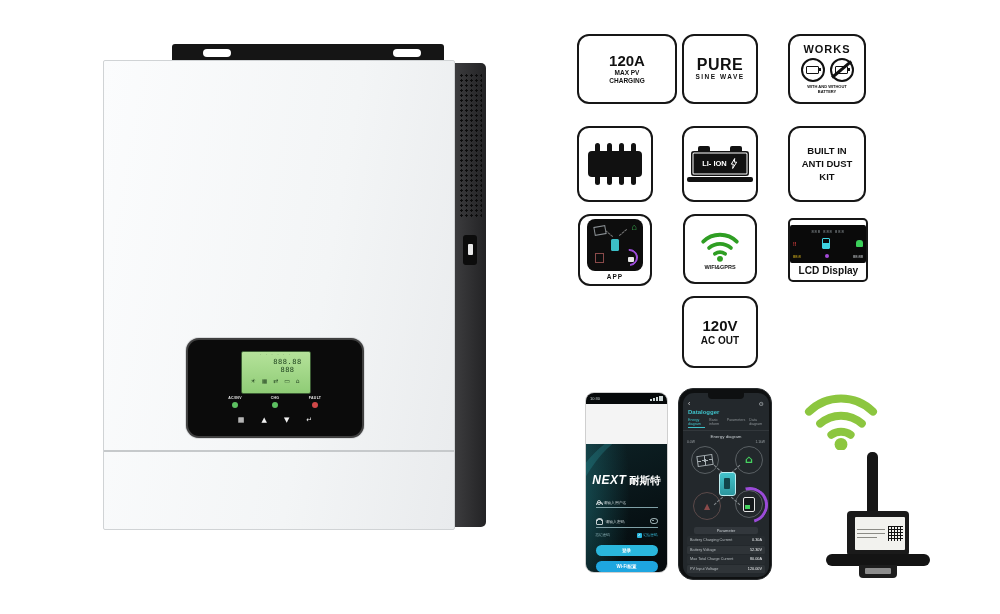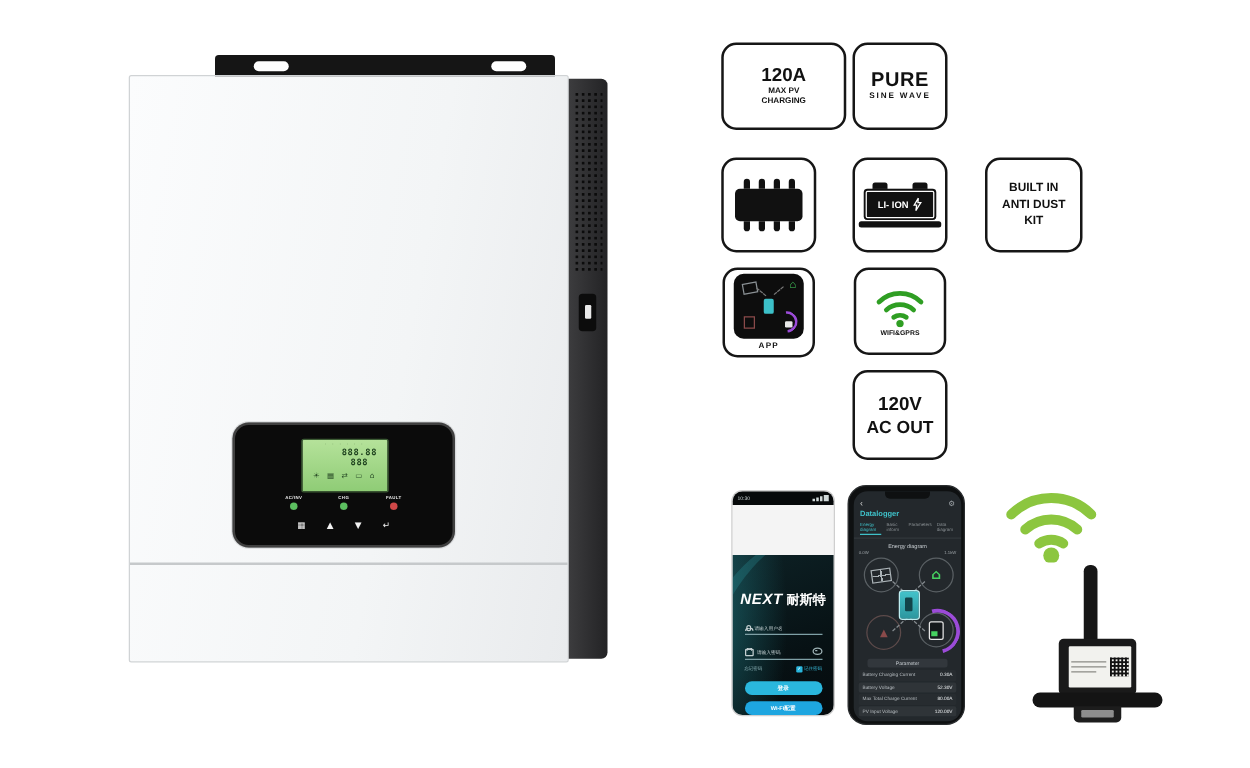--- a/index.html
+++ b/index.html
@@ -19,21 +19,21 @@
     background:linear-gradient(90deg,#3c3c3e,#232325);}
   .vents{position:absolute;left:4px;top:10px;width:23px;height:145px;
     background-image:radial-gradient(#0b0b0b 1px,transparent 1.2px);background-size:5px 5px;}
   .side-switch{position:absolute;left:8px;top:172px;width:14px;height:30px;background:#0c0c0c;border-radius:3px;}
   .side-switch i{position:absolute;left:4.5px;top:9px;width:5px;height:11px;background:#e9e9e9;border-radius:1px;}
   .panel{left:186px;top:338px;width:178px;height:100px;background:#0b0b0b;border-radius:13px;
     box-shadow:inset 0 0 0 2px rgba(255,255,255,.22), 0 0 0 1px #d9dbdd;}
   .lcd{position:absolute;left:55px;top:13px;width:68px;height:41px;border:1px solid #3c5c34;border-radius:2px;
     background:linear-gradient(180deg,#b5e29a,#8fcc76);overflow:hidden;text-align:center;}
   .lcd-dots{font-size:3px;color:#2b4d28;letter-spacing:2px;margin-top:1px;}
-  .lcd-digits{font-size:7px;font-weight:bold;color:#1e421e;letter-spacing:.5px;margin-top:1px;margin-left:23px;}
+  .lcd-digits{font-size:7px;font-weight:normal;color:#1e421e;letter-spacing:.5px;margin-top:1px;margin-left:23px;}
   .lcd-icons{font-size:6px;color:#2b4d28;letter-spacing:2px;margin-top:3px;}
   .led-row{position:absolute;left:0;top:58px;width:178px;display:flex;justify-content:center;gap:12px;}
   .led-col{width:28px;text-align:center;}
   .led-label{font-size:3.5px;color:#e9e9e9;font-weight:bold;letter-spacing:.3px;}
   .led-dot{width:6px;height:6px;border-radius:50%;margin:2px auto 0;}
   .btn-row{position:absolute;left:0;top:78px;width:178px;display:flex;justify-content:center;gap:17px;}
   .inv-btn{color:#f2f2f2;font-size:7px;line-height:9px;}
 
   
   .badge{background:#fff;border:2px solid #161616;border-radius:12px;display:flex;flex-direction:column;
@@ -197,20 +197,33 @@
     <div class="t-big" style="font-size:15px">120A</div>
     <div class="t-sm" style="font-size:6.5px">MAX PV</div>
     <div class="t-sm" style="font-size:6.5px">CHARGING</div>
   </div>
 
   <div class="abs badge" style="left:682px;top:34px;width:76px;height:70px">
     <div class="t-big" style="font-size:16px;letter-spacing:.5px">PURE</div>
     <div class="t-sm" style="font-size:6.5px;font-weight:900;letter-spacing:1.5px">SINE WAVE</div>
   </div>
 
+  <div class="abs badge" style="left:788px;top:34px;width:78px;height:70px">
+    <div class="t-big" style="font-size:11px;letter-spacing:1px">WORKS</div>
+    <div class="works-circles">
+      <span class="wc">
+          <span class="batt-g"></span>
+        </span>
+      <span class="wc no">
+          <span class="batt-g"></span>
+        </span>
+    </div>
+    <div class="t-sm" style="font-size:4px">WITH AND WITHOUT</div>
+    <div class="t-sm" style="font-size:4px">BATTERY</div>
+  </div>
 
   <div class="abs badge" style="left:577px;top:126px;width:76px;height:76px">
     <div class="pins">
       <span class="pin top"></span>
         <span class="pin top"></span>
         <span class="pin top"></span>
         <span class="pin top"></span>
     </div>
     <div class="chip">
       <div style="font-size:3.5px;letter-spacing:1px;font-weight:bold">UPGRADED</div>
@@ -261,25 +274,43 @@
   <div class="abs badge" style="left:683px;top:214px;width:74px;height:70px">
     <svg width="42" height="34" viewBox="0 0 100 80">
       <path d="M10,32 A57,57 0 0 1 90,32" fill="none" stroke="#2f9e23" stroke-width="9" stroke-linecap="round"></path>
       <path d="M24,47 A39,39 0 0 1 76,47" fill="none" stroke="#2f9e23" stroke-width="9" stroke-linecap="round"></path>
       <path d="M38,61 A21,21 0 0 1 62,61" fill="none" stroke="#2f9e23" stroke-width="9" stroke-linecap="round"></path>
       <circle cx="50" cy="73" r="7" fill="#2f9e23"></circle>
     </svg>
     <div class="t-sm" style="font-size:5.5px;font-weight:800;margin-top:2px">WIFI&amp;GPRS</div>
   </div>
 
+  <div class="abs badge" style="left:788px;top:218px;width:80px;height:64px;border-radius:5px">
+    <div class="lcdb-screen">
+      <div class="lcdb-row" style="justify-content:center;gap:6px;color:#9aa3a8;font-size:4px;letter-spacing:1px">
+        <span>888 888 888</span>
+      </div>
+      <div class="lcdb-row">
+        <span style="color:#e04040;font-size:5px;font-weight:bold">!!</span>
+        <span style="width:6px;height:9px;border:1px solid #3ed3e0;border-radius:1px;background:linear-gradient(0deg,#3ed3e0 55%,transparent 55%)"></span>
+        <span style="width:7px;height:7px;background:#3bd05a;border-radius:3px 3px 1px 1px"></span>
+      </div>
+      <div class="lcdb-row">
+        <span style="color:#e8c11c;font-size:4px">88:8</span>
+        <span style="width:4px;height:4px;background:#a44bd8;border-radius:50%"></span>
+        <span style="color:#d7dde0;font-size:4px">88:88</span>
+      </div>
+    </div>
+    <div style="font-size:11px;font-weight:700;transform:scaleX(.92);margin-top:1px">LCD Display</div>
+  </div>
 
 
   <div class="abs badge" style="left:682px;top:296px;width:76px;height:72px">
     <div class="t-big" style="font-size:15px">120V</div>
-    <div class="t-big" style="font-size:14px;margin-top:2px">AC OUT</div>
+    <div class="t-big" style="font-size:10px;margin-top:2px">AC OUT</div>
   </div>
 
   <div class="abs phone1">
     <div class="p1-status">
       <span>10:30</span>
       <span class="sig">
         <i style="height:2px"></i>
           <i style="height:3px"></i>
           <i style="height:4px"></i>
           <i style="height:5px;width:4px"></i>

